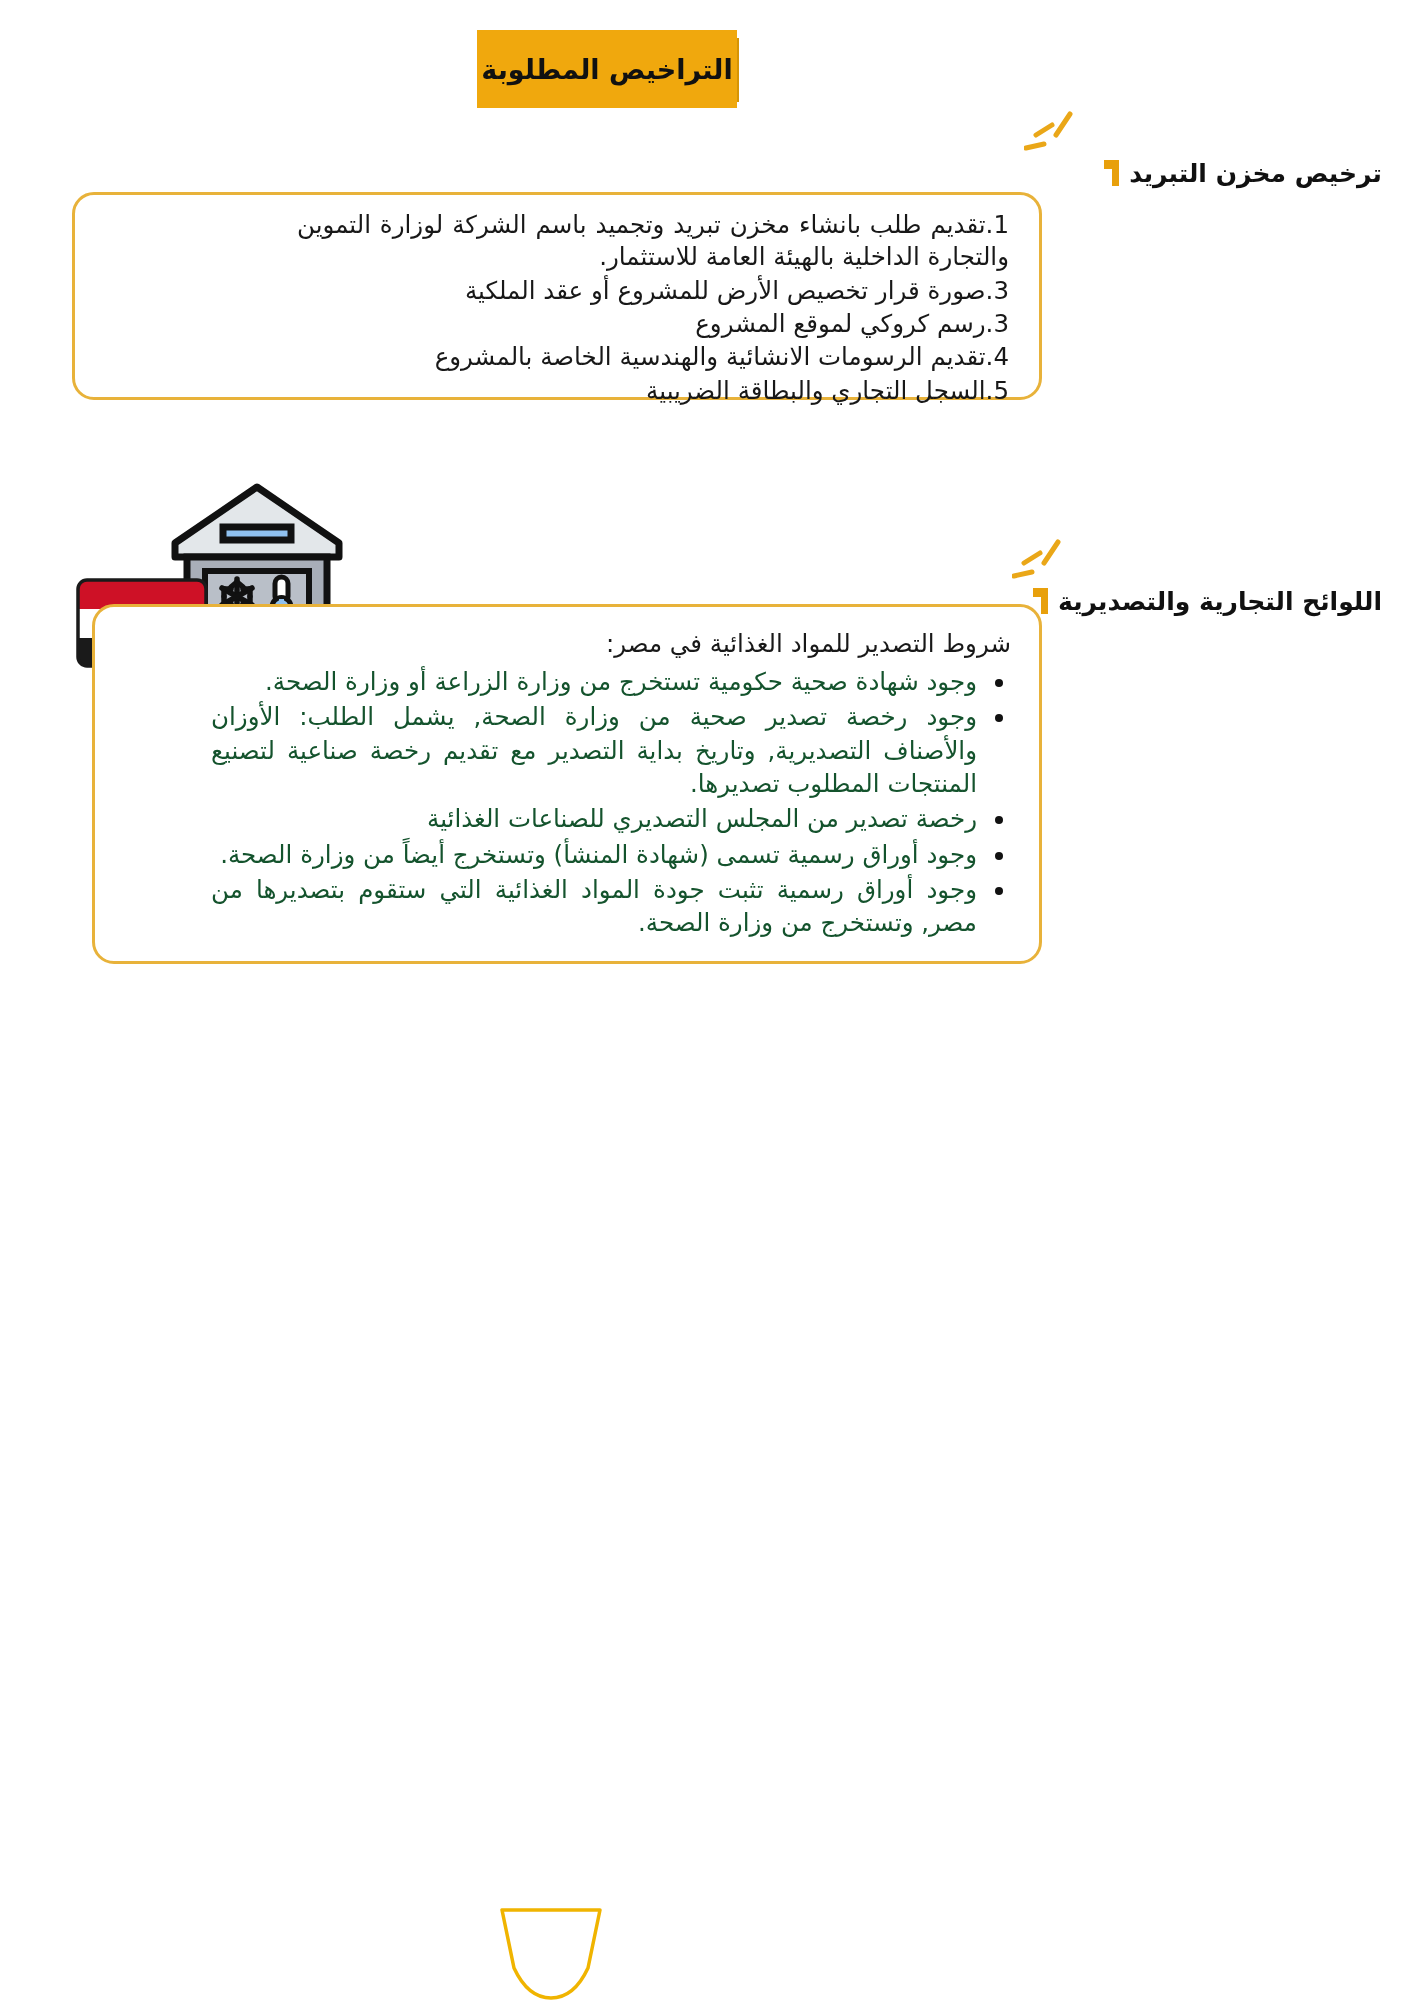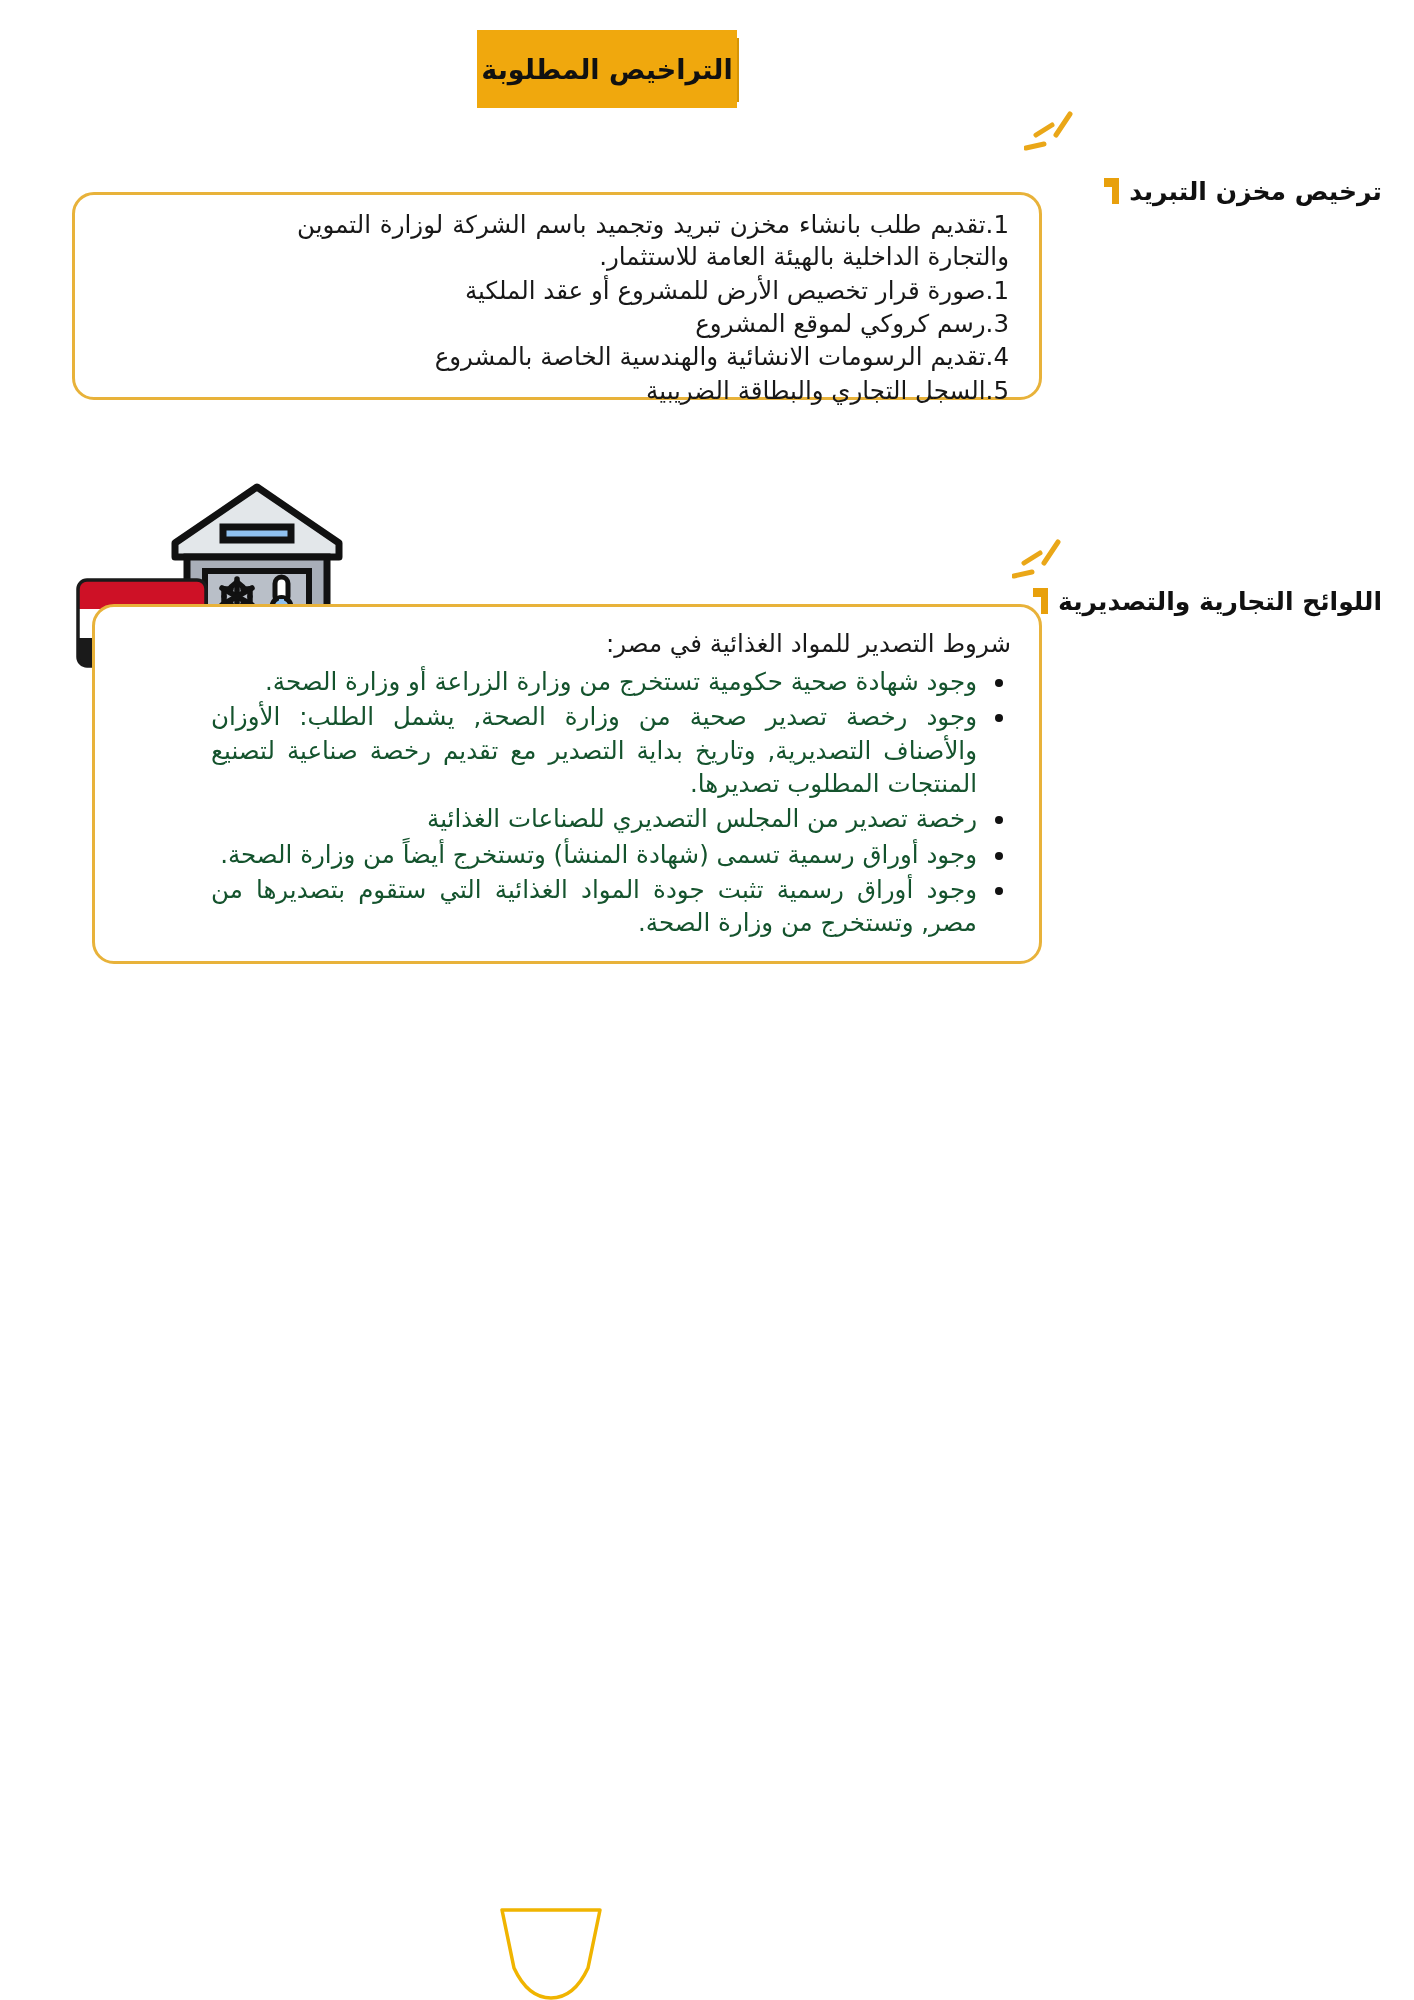--- a/index.html
+++ b/index.html
@@ -53,21 +53,21 @@
   }
 
   
   .section-head {
     position: absolute;
     display: flex;
     align-items: center;
     flex-direction: row;
     height: 46px;
   }
-  .sec1-head { top: 168px; right: 32px; }
+  .sec1-head { top: 150px; right: 32px; }
   .sec2-head { top: 578px; right: 32px; }
 
   .head-tab {
     width: 16px;
     height: 26px;
     margin-right: 10px;
     position: relative;
   }
   .head-tab::before {
     content: "";
@@ -271,21 +271,21 @@
       <g>
         <rect x="104" y="96" width="13" height="26" rx="6.5" fill="#ffffff" stroke="#111111" stroke-width="5"></rect>
         <circle cx="110.5" cy="126" r="9.5" fill="#8fc0ee" stroke="#111111" stroke-width="5"></circle>
         <rect x="108" y="118" width="5" height="10" fill="#8fc0ee"></rect>
       </g>
     </svg>
   </div>
 
   <ol class="num-list">
     <li>1.تقديم طلب بانشاء مخزن تبريد وتجميد باسم الشركة  لوزارة التموين والتجارة الداخلية  بالهيئة العامة للاستثمار.</li>
-    <li>1.صورة قرار تخصيص الأرض للمشروع أو عقد الملكية</li>
+    <li>3.صورة قرار تخصيص الأرض للمشروع أو عقد الملكية</li>
     <li>3.رسم كروكي لموقع المشروع</li>
     <li>4.تقديم الرسومات الانشائية والهندسية الخاصة بالمشروع</li>
     <li>5.السجل التجاري والبطاقة الضريبية</li>
   </ol>
 </div>
 
 <div class="sparkle sec2-spark">
   <svg viewBox="0 0 60 48" width="60" height="48" aria-hidden="true">
     <g stroke="#eaa718" stroke-width="5" stroke-linecap="round">
       <line x1="46" y1="6" x2="32" y2="27"></line>

